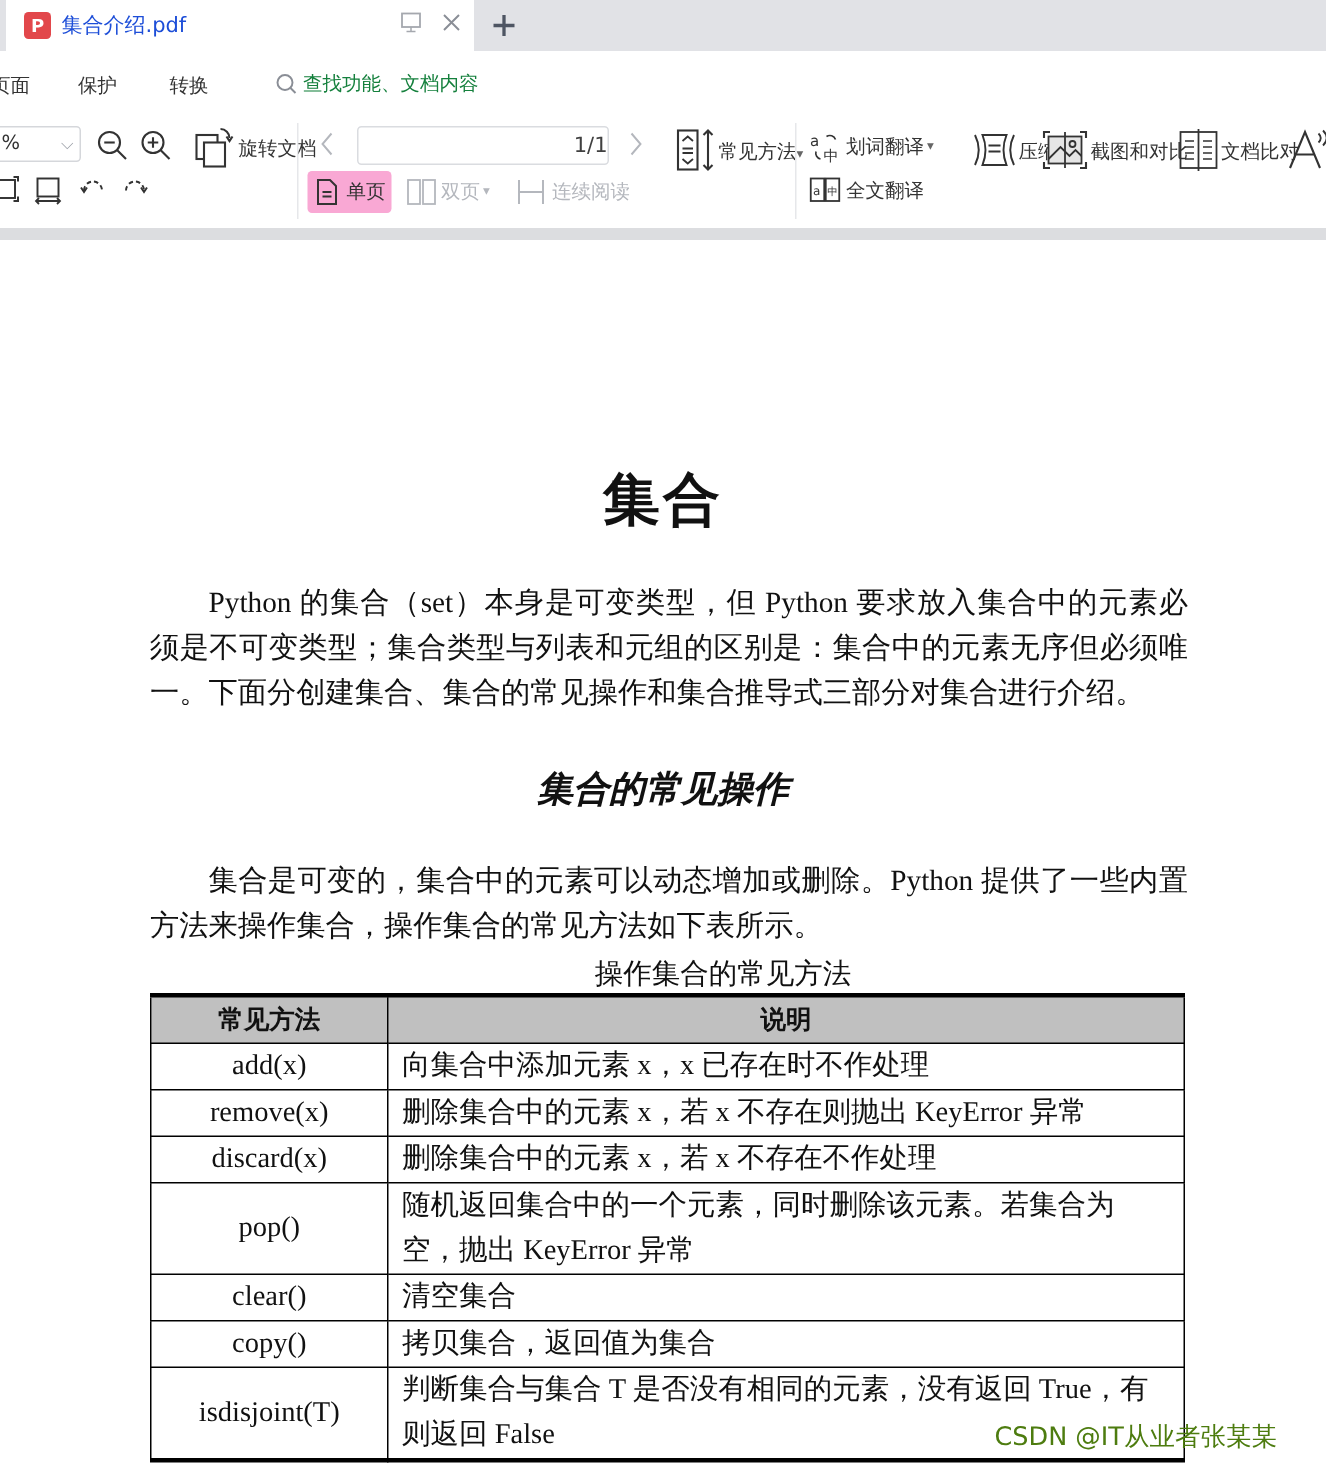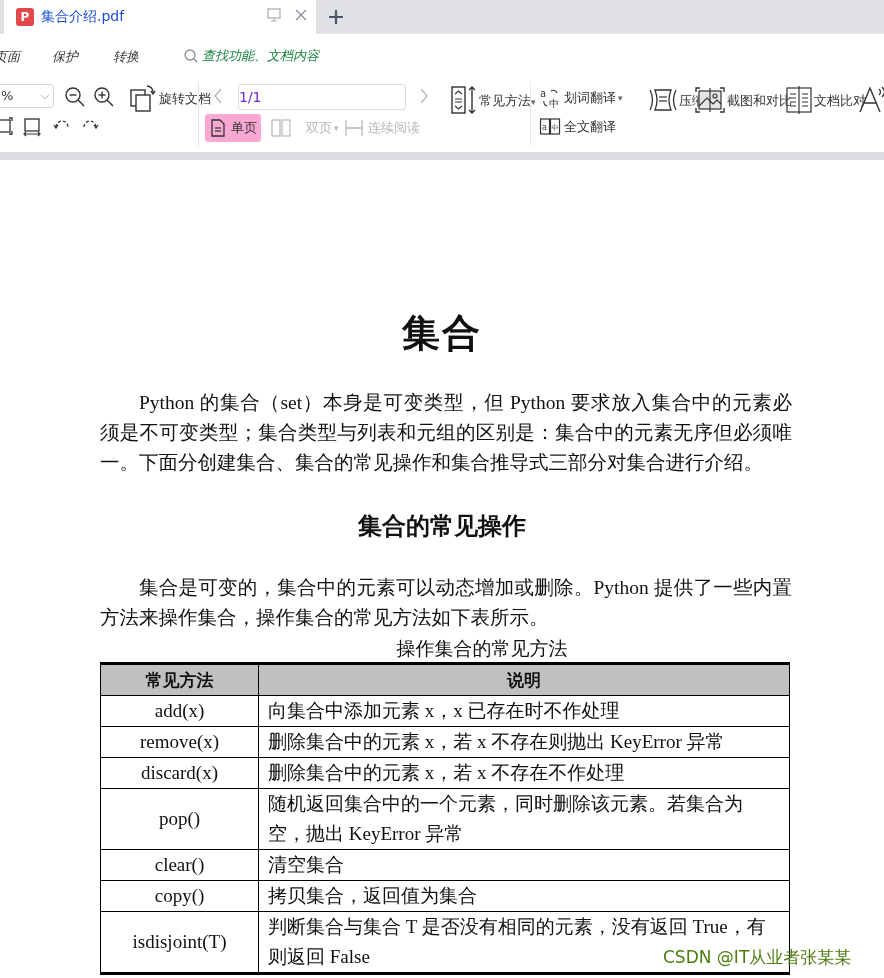--- a/index.html
+++ b/index.html
@@ -9,45 +9,45 @@
   
   .tabbar { position: absolute; left: 0; top: 0; width: 884px; height: 34px; background: #e1e2e6; }
   .tab { position: absolute; left: 4px; top: 0; width: 312px; height: 34px; background: #fff; display: flex; align-items: center; padding-left: 12px; }
   .pdf-icon { width: 18px; height: 18px; border-radius: 3px; background: #e2474b; color: #fff; font-size: 12px; font-weight: bold; display: flex; align-items: center; justify-content: center; margin-right: 7px; }
   .tab-title { font-size: 14px; color: #1d4ed8; }
   .tab-actions { position: absolute; right: 8px; top: 7px; display: flex; gap: 12px; align-items: center; }
   .tab-actions span { color: #a5a8ae; font-size: 15px; line-height: 18px; }
   .new-tab { position: absolute; left: 328px; top: 3px; font-size: 22px; color: #4e5563; font-weight: bold; }
 
   
-  .menubar { position: absolute; top: 34px; left: 0; width: 884px; height: 42px; background: #fff; display: flex; align-items: center; font-size: 13px; color: #333; font-style: italic; }
+  .menubar { position: absolute; top: 34px; left: 0; width: 884px; height: 42px; background: #fff; display: flex; align-items: center; font-size: 13px; color: #333; }
   .menubar .menu-item { position: absolute; top: 14px; }
   .search-box { position: absolute; left: 183px; top: 13px; display: flex; align-items: center; color: #15803d; font-size: 13px; }
   .search-box svg { margin-right: 3px; }
 
   
   .toolbar { position: absolute; top: 76px; left: 0; width: 884px; height: 76px; background: #fff; }
   .tb { position: absolute; font-size: 13px; color: #333; display: flex; align-items: center; }
   .tb.disabled { color: #b4b7bd; }
   .zoom-select { position: absolute; left: -6px; top: 8px; width: 60px; height: 24px; border: 1px solid #d5d7db; border-radius: 3px; font-size: 13px; padding-left: 4px; line-height: 22px; color: #333; }
   .zoom-select .chev { position: absolute; right: 4px; top: 0; color: #9a9ea6; font-size: 11px; }
   .sep { position: absolute; top: 6px; width: 1px; height: 64px; background: #e6e7ea; }
-  .page-input { position: absolute; left: 238px; top: 8px; width: 168px; height: 26px; border: 1px solid #dadce0; border-radius: 3px; text-align: left; font-size: 14px; line-height: 24px; color: #6d28d9; }
+  .page-input { position: absolute; left: 238px; top: 8px; width: 168px; height: 26px; border: 1px solid #dadce0; border-radius: 3px; text-align: right; font-size: 14px; line-height: 24px; color: #404040; }
   .btn-active { background: #f9a8d4; border-radius: 3px; }
   .big-btn { position: absolute; display: flex; flex-direction: row; align-items: center; font-size: 13px; color: #333; }
   .big-btn .ico { height: 34px; display: flex; align-items: flex-end; justify-content: center; }
   .big-btn .lbl { margin-top: 4px; white-space: nowrap; }
 
   .gray-band { position: absolute; top: 152px; left: 0; width: 884px; height: 8px; background: #dcdde0; }
 
   
   .page { position: absolute; top: 160px; left: 0; width: 884px; height: 818px; background: #fff; font-family: "Liberation Serif", "DejaVu Serif", serif; color: #111; }
   .doc-title { position: absolute; top: 148px; left: 0; width: 884px; text-align: center; font-size: 38px; font-weight: bold; font-family: "DejaVu Sans", sans-serif; letter-spacing: 2px; }
   .para { position: absolute; left: 100px; width: 692px; font-size: 19.5px; line-height: 30px; text-align: justify; text-indent: 39px; }
-  .section-title { position: absolute; top: 350px; left: 0; width: 884px; text-align: center; font-size: 24px; font-weight: bold; font-family: "DejaVu Sans", sans-serif; }
+  .section-title { position: absolute; top: 350px; left: 0; width: 884px; text-align: center; font-size: 24px; font-weight: bold; font-family: "DejaVu Sans", sans-serif; font-style: italic; }
   .table-caption { position: absolute; top: 476px; left: 0; width: 964px; text-align: center; font-size: 19px; }
 
   table.methods { position: absolute; top: 502px; left: 100px; width: 690px; border-collapse: collapse; font-size: 19px; }
   table.methods { border-top: 3px solid #000; border-bottom: 3px solid #000; }
   table.methods th, table.methods td { border: 1px solid #000; padding: 0 9px; line-height: 30px; margin-top: 28px; }
   table.methods th { background: #c0c0c0; height: 32px; font-family: "DejaVu Sans", sans-serif; font-weight: bold; font-size: 17px; text-align: center; }
   table.methods td.m { width: 158px; text-align: center; }
   table.methods tr { height: 30.5px; }
 
   .watermark { position: absolute; left: 663px; top: 946px; font-size: 17px; color: #4d7c0f; font-family: "DejaVu Sans", sans-serif; white-space: nowrap; }
@@ -171,21 +171,21 @@
         <line x1="6" y1="10" x2="12" y2="10" stroke="#333" stroke-width="1.2"></line>
         <line x1="6" y1="13" x2="12" y2="13" stroke="#333" stroke-width="1.2"></line>
       </svg>
     <span style="margin-left:4px">单页</span>
   </div>
   <div class="tb disabled" style="left:270px;top:42px">
     <svg width="22" height="20" viewBox="0 0 22 20">
         <rect x="2" y="2" width="8" height="16" fill="none" stroke="#b4b7bd" stroke-width="1.2"></rect>
         <rect x="12" y="2" width="8" height="16" fill="none" stroke="#b4b7bd" stroke-width="1.2"></rect>
       </svg>
-    <span style="margin-left:14px">双页</span>
+    <span style="margin-left:2px">双页</span>
     <span style="font-size:9px;margin-left:2px">▾</span>
   </div>
   <div class="tb disabled" style="left:344px;top:42px">
     <svg width="20" height="20" viewBox="0 0 20 20">
         <path d="M2 2v16M18 2v16M2 10h16" fill="none" stroke="#b4b7bd" stroke-width="1.3"></path>
       </svg>
     <span style="margin-left:4px">连续阅读</span>
   </div>
 
   <div class="big-btn" style="left:449px;top:6px">

